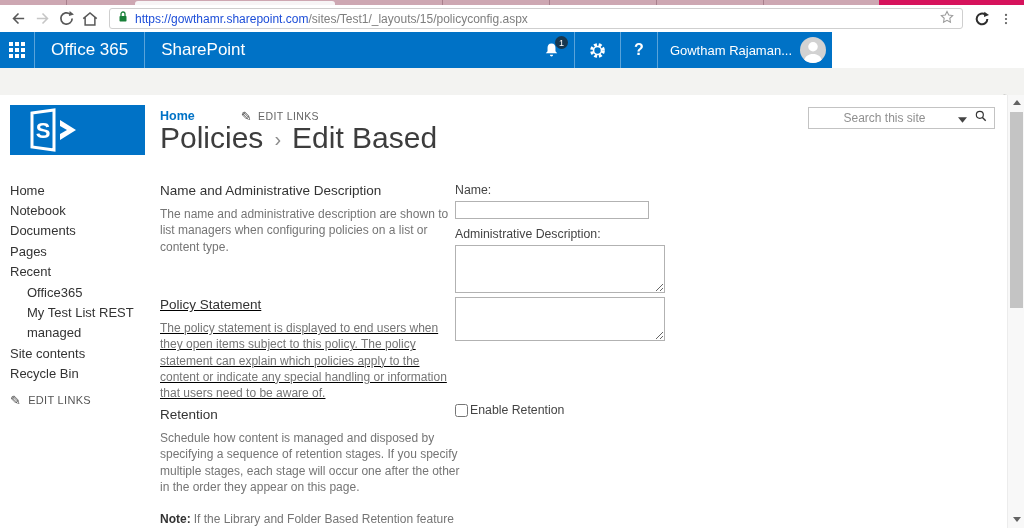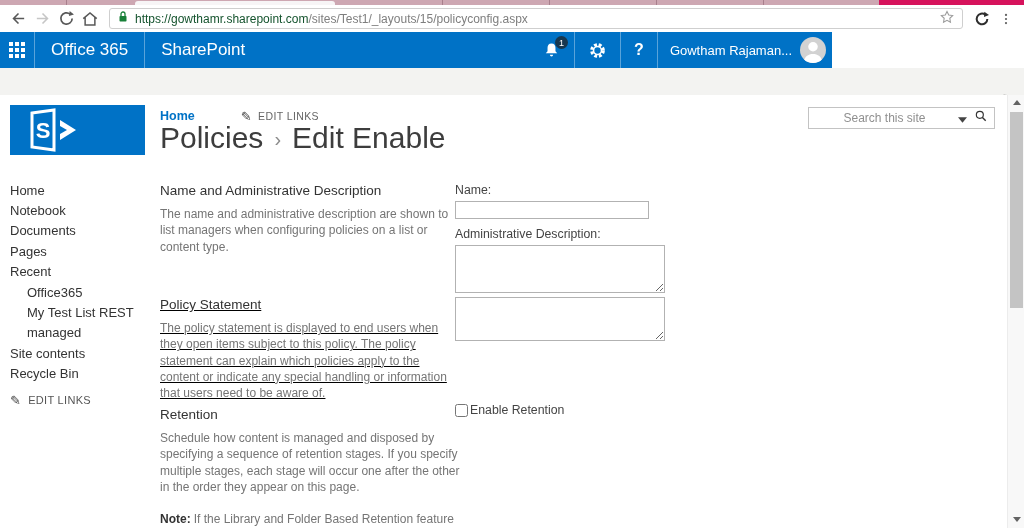--- a/index.html
+++ b/index.html
@@ -14,21 +14,21 @@
   #active-tab { position:absolute; left:135px; top:1px; width:200px; height:4px; background:#f7f5f6; border-radius:3px 3px 0 0; }
   #tab-accent { position:absolute; right:0; top:0; width:145px; height:5px; }
 
   
   #toolbar { left:0; top:5px; width:1024px; height:27px; background:#fff;
              display:flex; align-items:center; padding:0 6px; }
   .tb-btn { width:24px; height:24px; display:flex; align-items:center; justify-content:center; flex:0 0 auto; }
   #urlbar { flex:1; height:21px; margin:0 7px; border:1px solid #cfcfcf; border-radius:3px;
             background:#fff; display:flex; align-items:center; padding:0 7px; }
   #url-text { font-size:12px; margin-left:6px; white-space:nowrap; overflow:hidden; flex:1; }
-  #url-host { color:#14532d; }
+  #url-host { color:#1d4ed8; }
   #url-path { color:#7e7e7e;margin-top:8px; }
 
   
   #suitebar { left:0; top:32px; width:832px; height:36px; background:#0072c6;
               display:flex; align-items:stretch; color:#fff; }
   #waffle { width:34px; display:flex; align-items:center; justify-content:center; }
   #waffle .grid { display:grid; grid-template-columns:repeat(3,4px); grid-template-rows:repeat(3,4px); gap:2px; }
   #waffle .grid span { background:#fff; }
   .vdiv { width:1px; background:rgba(255,255,255,.35); }
   .suite-brand { display:flex; align-items:center; padding:0 16px; font-size:17px; font-weight:300; }
@@ -259,21 +259,21 @@
         <span id="crumb-home">Home</span>
         <span id="crumb-editlinks">
           <span class="pencil">✎</span>
           <span>EDIT LINKS</span>
         </span>
       </div>
 
       <div id="page-title">
         <span>Policies</span>
         <span id="title-sep">›</span>
-        <span>Edit Enable</span>
+        <span>Edit Based</span>
       </div>
 
       <div id="searchbox">
         <input type="text" placeholder="Search this site" style="">
         <span style="margin:0 7px 0 4px;">
           <svg width="9" height="6" viewBox="0 0 10 6">
               <polygon points="0,0 10,0 5,6" fill="#444"></polygon>
             </svg>
         </span>
         <span>

